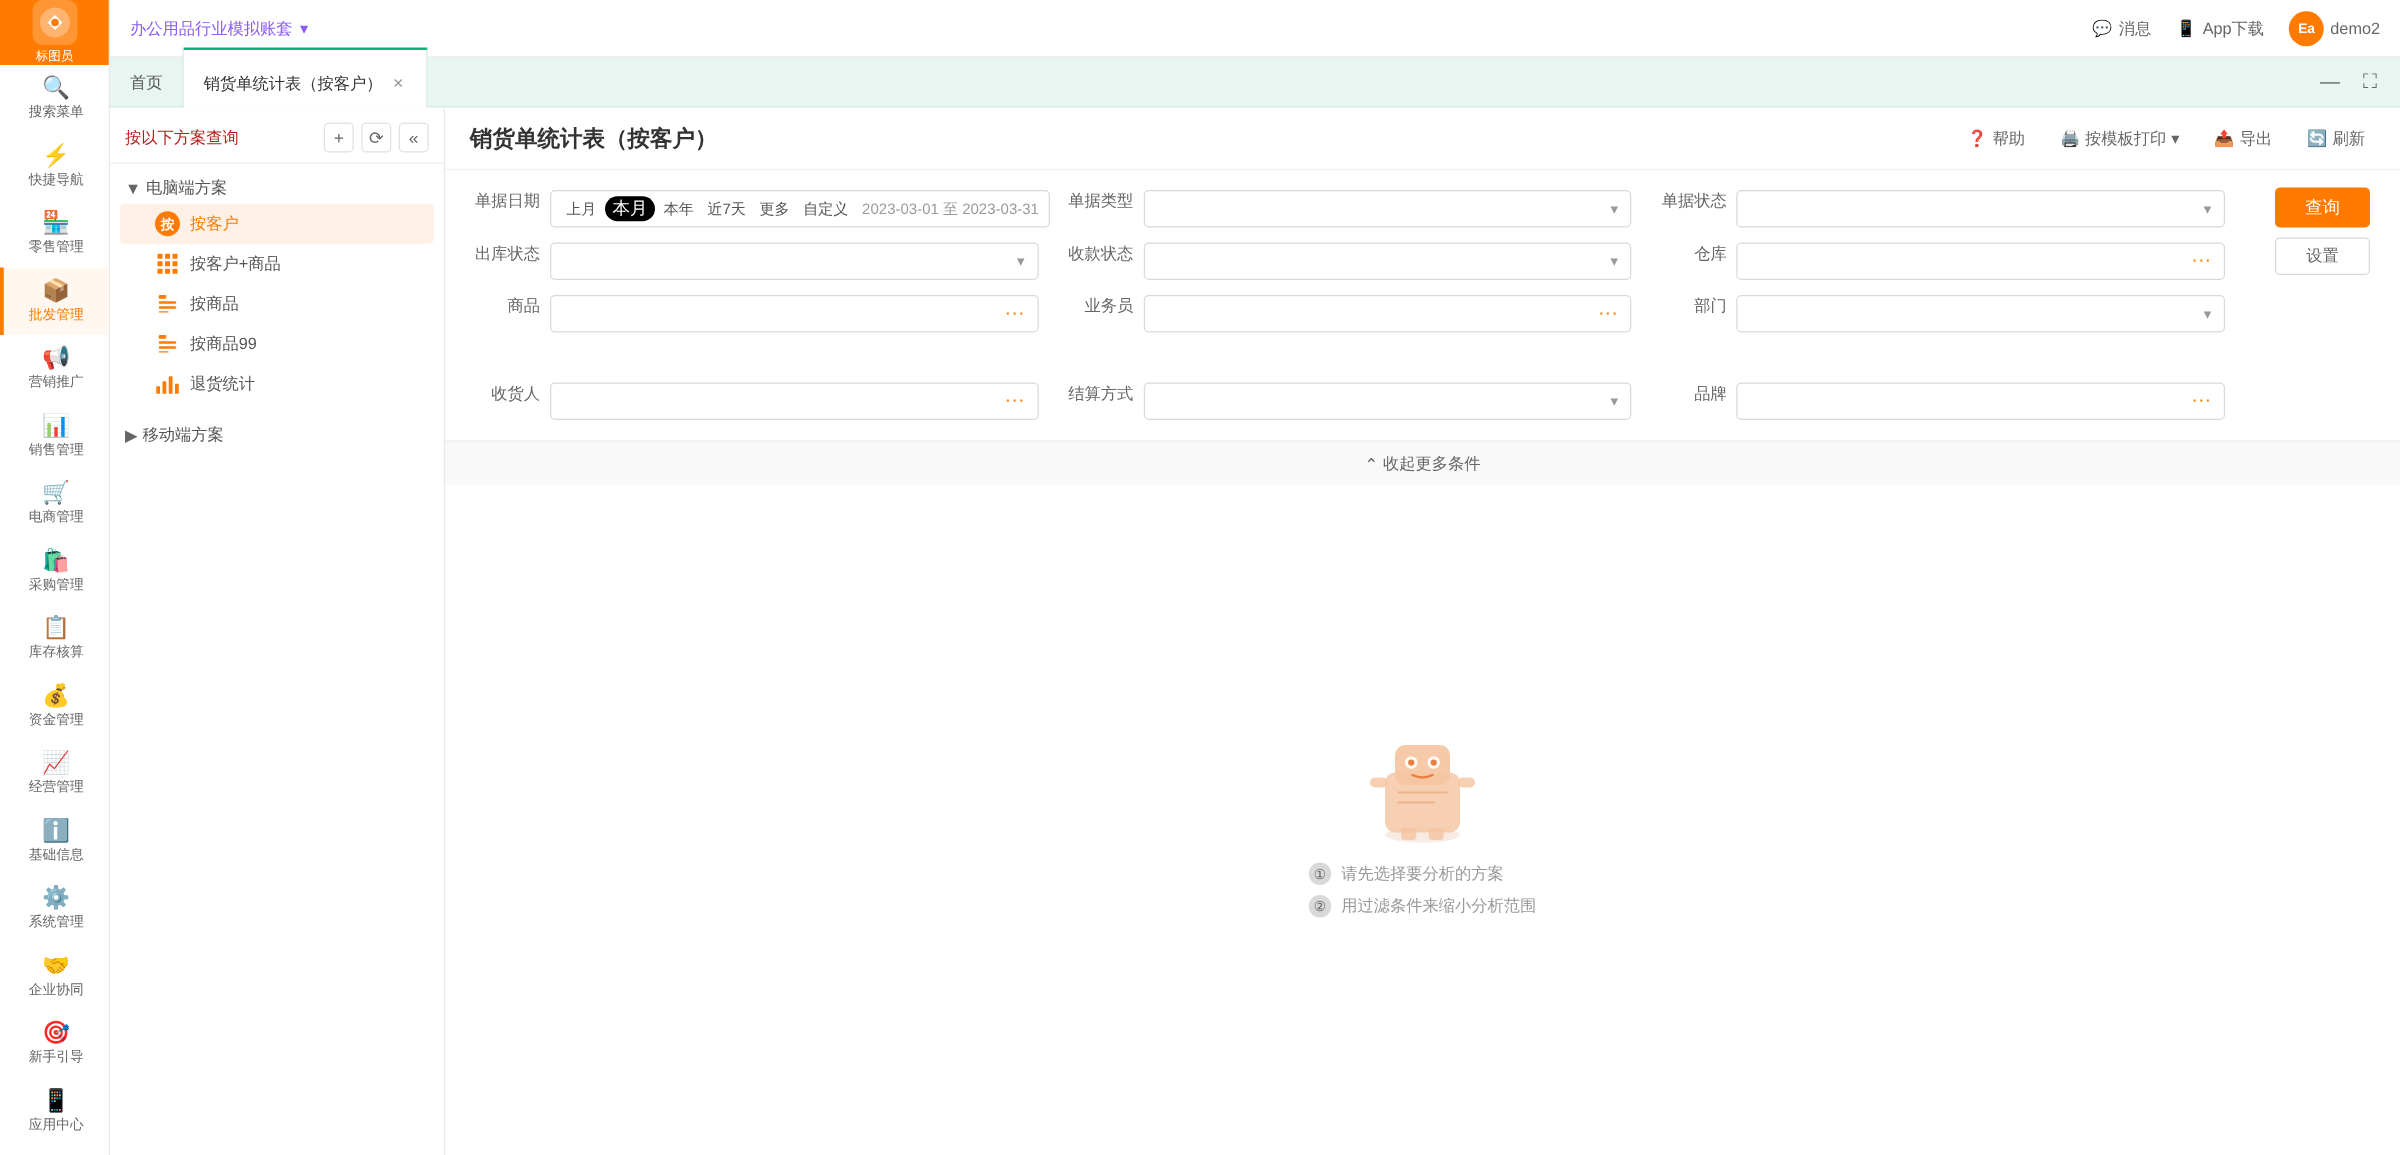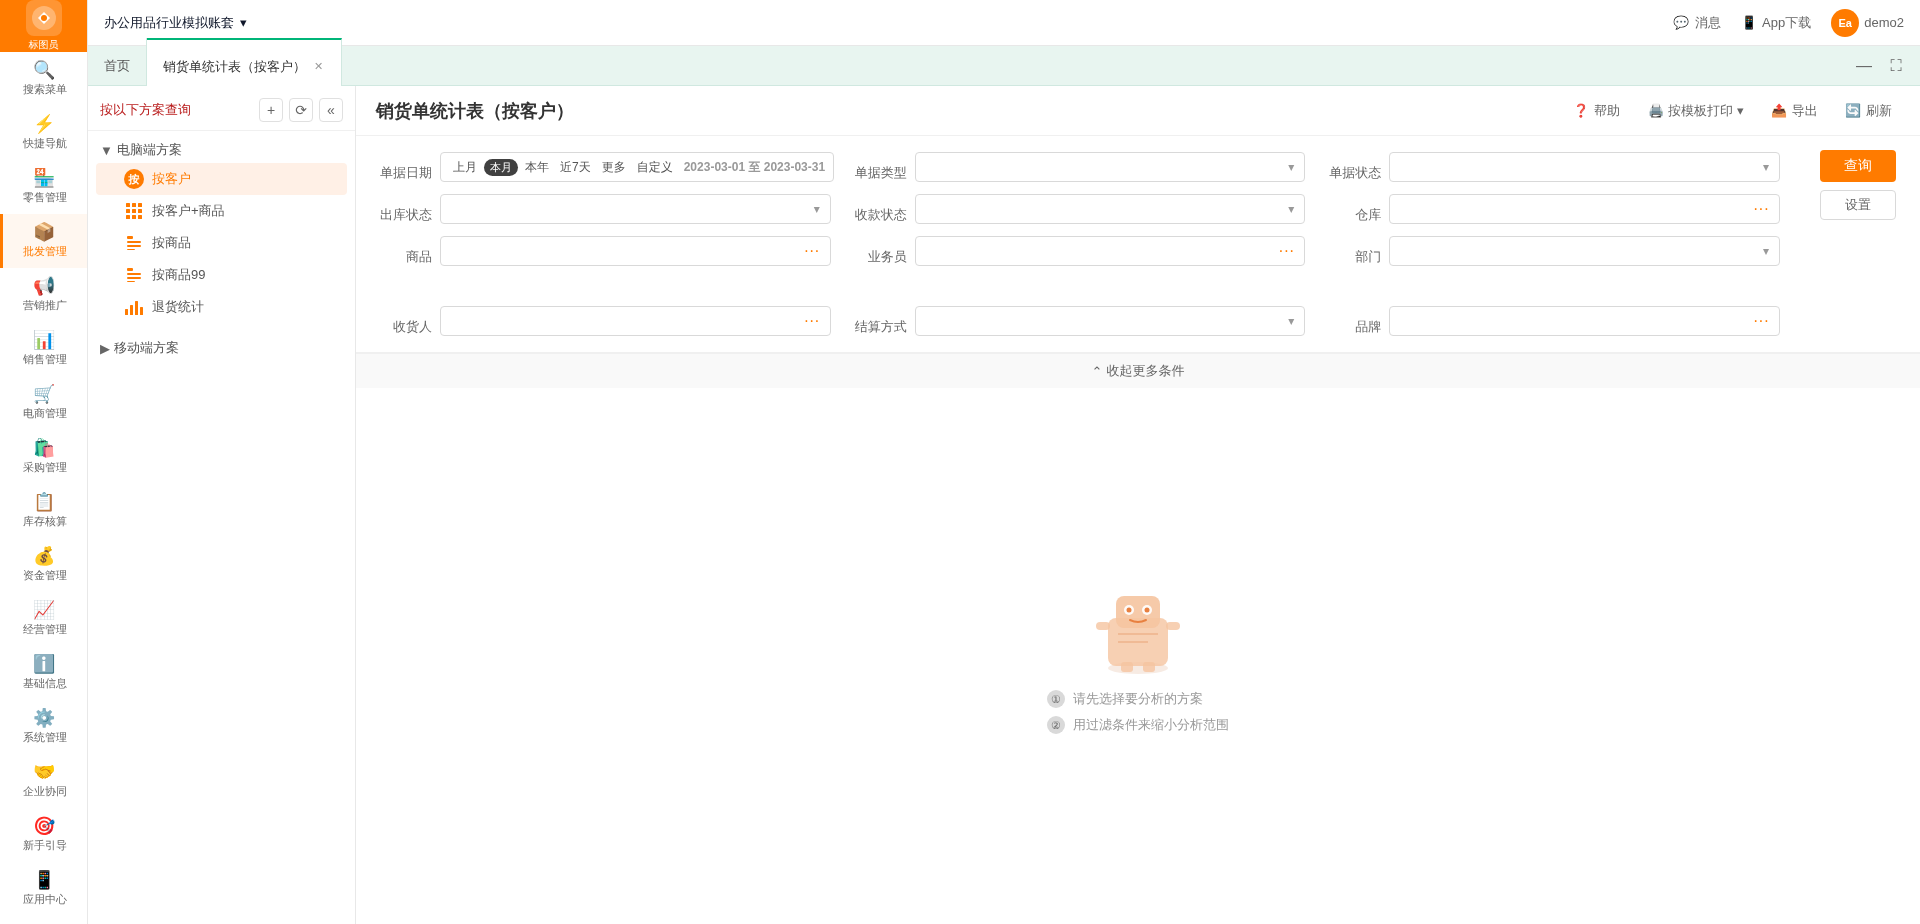--- a/index.html
+++ b/index.html
@@ -15,21 +15,21 @@
     .sidebar-item { width: 100%; height: 54px; display: flex; flex-direction: column; align-items: center; justify-content: center; cursor: pointer; color: #666; font-size: 12px; gap: 3px; border-left: 3px solid transparent; }
     .sidebar-item.active { background: #fff7f0; color: #ff7b00; border-left-color: #ff7b00; }
     .sidebar-item-icon { font-size: 18px; line-height: 1; }
     .sidebar-item-label { font-size: 11px; }
 
     
     .main { flex: 1; display: flex; flex-direction: column; height: 924px; overflow: hidden; }
 
     
     .topbar { height: 46px; background: #fff; border-bottom: 1px solid #e8e8e8; display: flex; align-items: center; justify-content: space-between; padding: 0 16px; flex-shrink: 0; }
-    .topbar-left { display: flex; align-items: center; gap: 6px; color: #0f172a; font-size: 13px; cursor: pointer; }
+    .topbar-left { display: flex; align-items: center; gap: 6px; color: #8b5cf6; font-size: 13px; cursor: pointer; }
     .topbar-right { display: flex; align-items: center; gap: 20px; color: #666; font-size: 13px; }
     .topbar-right-item { display: flex; align-items: center; gap: 5px; cursor: pointer; }
     .user-avatar { width: 28px; height: 28px; border-radius: 50%; background: #ff7b00; color: #fff; display: flex; align-items: center; justify-content: center; font-size: 11px; font-weight: bold; }
 
     
     .tabbar { height: 40px; background: #e8f5f0; display: flex; align-items: center; padding: 0 0 0 0; flex-shrink: 0; border-bottom: 1px solid #d0e8e0; }
     .tab { height: 56px; padding: 0 16px; display: flex; align-items: center; gap: 6px; cursor: pointer; font-size: 13px; color: #555; background: transparent; border-right: 1px solid #d0e8e0; }
     .tab.active { background: #fff; color: #333; font-weight: 500; border-top: 2px solid #00b578; }
     .tab-close { font-size: 11px; color: #999; cursor: pointer; padding: 2px; border-radius: 2px; }
     .tab-expand { margin-left: auto; padding: 0 12px; height: 40px; display: flex; align-items: center; gap: 8px; }
@@ -59,27 +59,27 @@
     
     .page-titlebar { height: 50px; padding: 0 20px; display: flex; align-items: center; justify-content: space-between; border-bottom: 1px solid #f0f0f0; flex-shrink: 0; }
     .page-title { font-size: 18px; font-weight: 600; color: #333; }
     .page-actions { display: flex; align-items: center; gap: 12px; }
     .page-action-btn { display: flex; align-items: center; gap: 4px; cursor: pointer; color: #666; font-size: 13px; padding: 4px 8px; border-radius: 4px; }
 
     
     .filter-area { padding: 16px 20px; border-bottom: 1px solid #f0f0f0; flex-shrink: 0; }
     .filter-row { display: flex; align-items: center; margin-bottom: 12px; gap: 0; }
     .filter-row:last-child { margin-bottom: 0; margin-top: 40px; }
-    .filter-cell { display: flex; align-items: flex-end; flex: 1; gap: 8px; min-width: 0; }
+    .filter-cell { display: flex; align-items: flex-start; flex: 1; gap: 8px; min-width: 0; }
     .filter-label { color: #666; font-size: 13px; white-space: nowrap; min-width: 56px; text-align: right; }
     .filter-control { flex: 1; height: 30px; border: 1px solid #d9d9d9; border-radius: 4px; padding: 0 10px; font-size: 13px; color: #333; display: flex; align-items: center; justify-content: space-between; cursor: pointer; background: #fff; position: relative; }
     .filter-control.date-range { gap: 4px; }
-    .date-badge { background: #404040; color: #fff; font-size: 11px; padding: 1px 6px; border-radius: 10px; cursor: pointer; }
+    .date-badge { background: #000000; color: #fff; font-size: 14px; padding: 1px 6px; border-radius: 10px; cursor: pointer; }
     .date-btn { font-size: 12px; color: #555; cursor: pointer; padding: 1px 4px; border-radius: 3px; }
-    .date-range-text { color: #999; font-size: 12px; margin-left: 4px; font-weight: bold; }
+    .date-range-text { color: #999; font-size: 12px; margin-left: 4px; }
     .filter-dots { color: #ff7b00; font-size: 16px; cursor: pointer; }
     .filter-chevron { color: #999; font-size: 12px; }
     .filter-separator { width: 20px; flex-shrink: 0; }
     .collapse-bar { display: flex; align-items: center; justify-content: center; padding: 8px 0; cursor: pointer; color: #666; font-size: 13px; gap: 4px; }
 
     
     .filter-wrapper { position: relative; flex-shrink: 0; }
 
     .btn-query { background: #ff7b00; color: #fff; border: none; border-radius: 4px; padding: 7px 24px; font-size: 14px; cursor: pointer; font-weight: 500; }
     .btn-settings { background: #fff; color: #666; border: 1px solid #d9d9d9; border-radius: 4px; padding: 5px 16px; font-size: 13px; cursor: pointer; }

